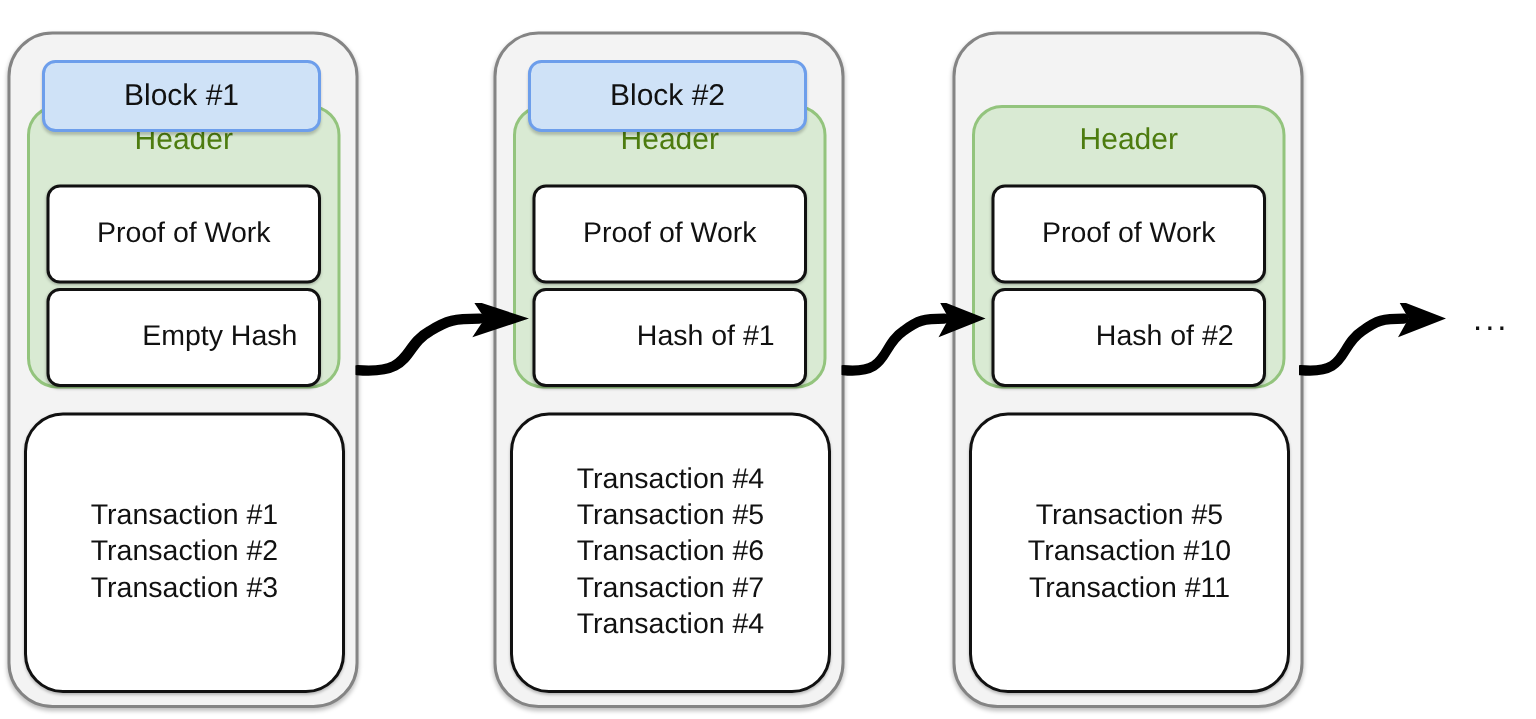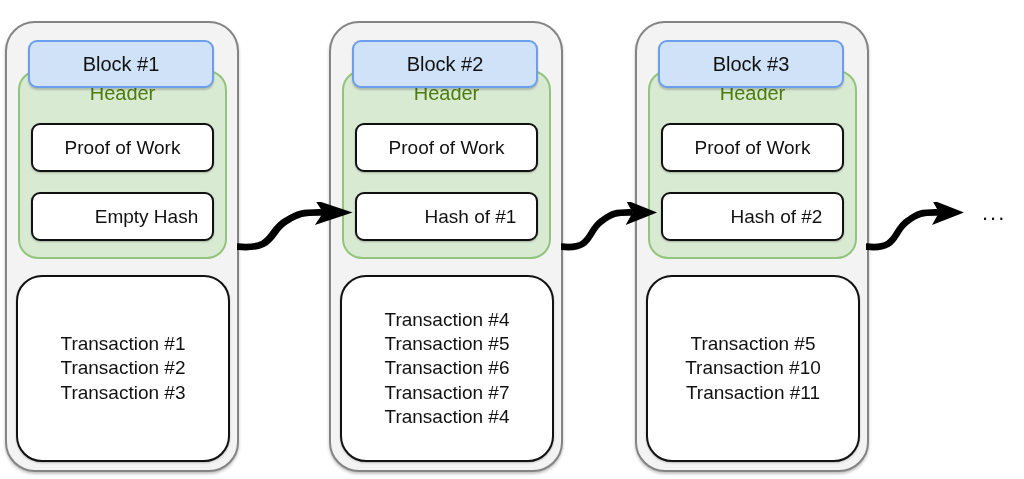--- a/index.html
+++ b/index.html
@@ -64,21 +64,21 @@
   .header-label {
     margin-top: 10px;
     text-align: center;
     font-size: 20px;
     color: #4d7c0f;
   }
   .inner-box {
     position: absolute;
     left: 11px;
     width: 183px;
-    height: 49px;
+    height: 66px;
     background: #ffffff;
     border: 2px solid #111111;
     border-radius: 9px;
     box-sizing: border-box;
     display: flex;
     align-items: center;
     justify-content: center;
     font-size: 19px;
     color: #111111;
     box-shadow: 0 1px 2px rgba(0,0,0,0.25);
@@ -172,23 +172,20 @@
       <div>Transaction #7</div>
       <div>Transaction #4</div>
     </div>
   </div>
 
   <svg class="arrow a2" viewBox="0 0 100 50" preserveAspectRatio="none">
     <path d="M 1,43 C 33,46 26,28 42,18 C 52,11 56,10 70,10" fill="none" stroke="#000000" stroke-width="6.5" stroke-linecap="round"></path>
     <polygon points="66,-2 98,10 66,22 73,10" fill="#000000"></polygon>
   </svg>
 
-  <div class="tab t3">
-    <span>Block #3</span>
-  </div>
   <div class="block b3">
     <div class="header-box">
       <div class="header-label">Header</div>
       <div class="inner-box pow-box">
         <span>Proof of Work</span>
       </div>
       <div class="inner-box hash-box">
         <span>Hash of #2</span>
       </div>
     </div>

